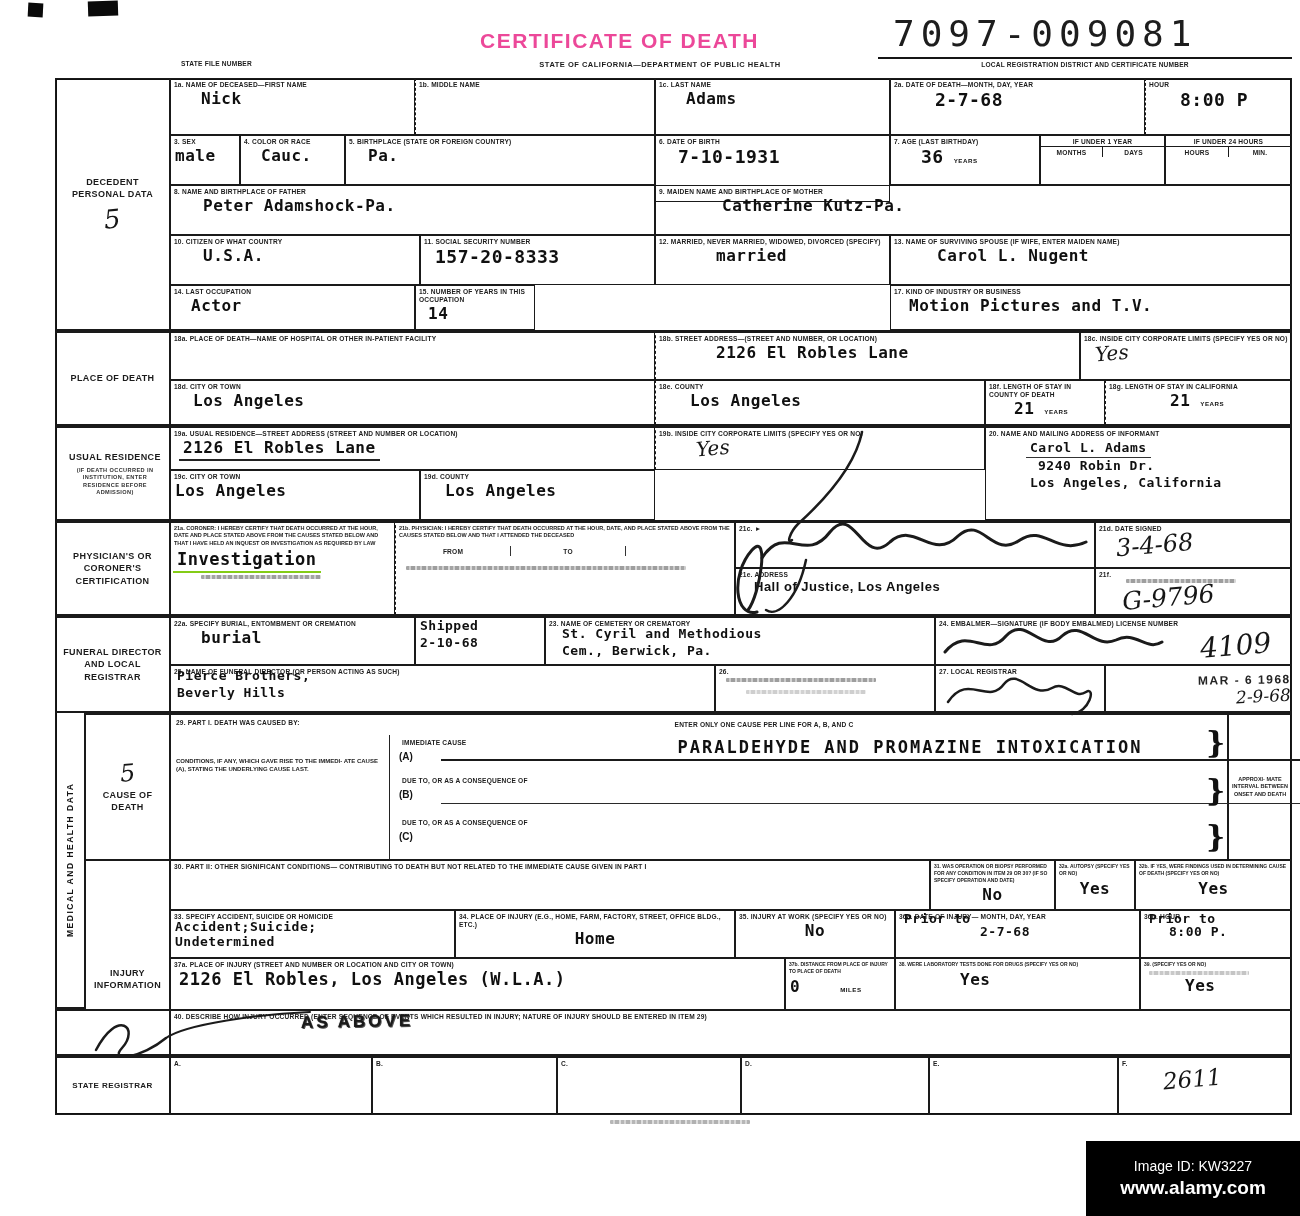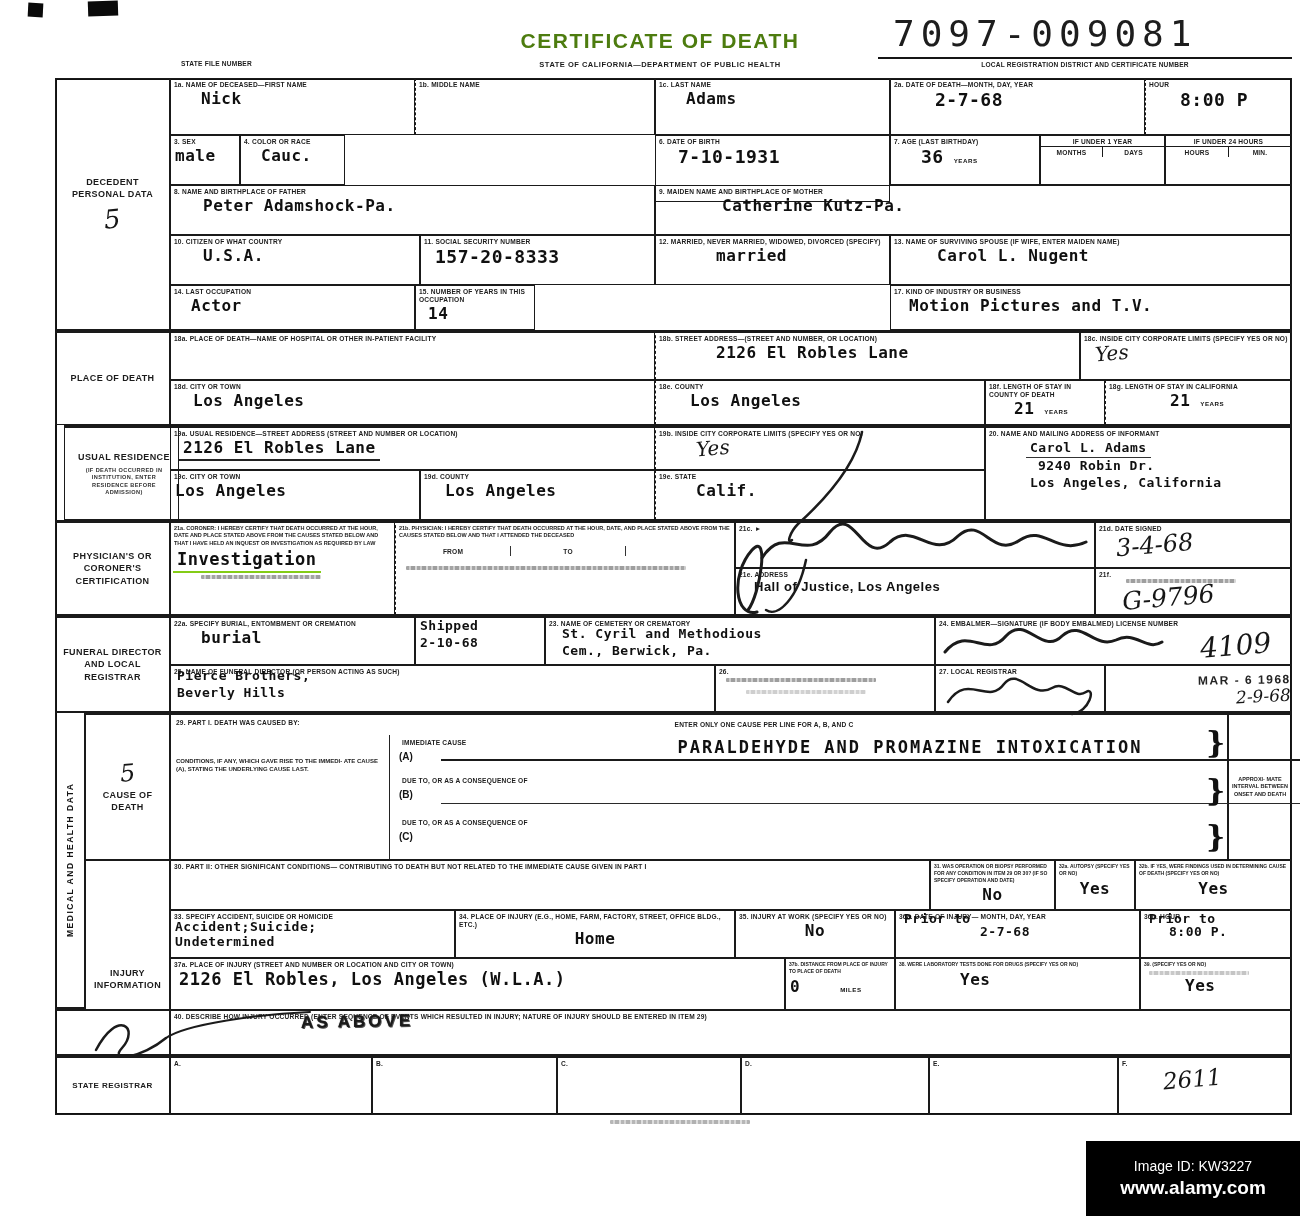--- a/index.html
+++ b/index.html
@@ -21,21 +21,21 @@
   .hand{font:italic 20px/1 "DejaVu Serif",serif;color:#161616;transform:rotate(-5deg);display:inline-block;}
   .hand2{font:italic 17px/1 "DejaVu Serif",serif;color:#161616;transform:rotate(-3deg);display:inline-block;}
   .stamp{font:bold 12px/1.2 "Liberation Sans",sans-serif;letter-spacing:1.5px;color:#242424;transform:rotate(-1deg);display:inline-block;}
   .stampbig{font:bold 17px/1 "Liberation Sans",sans-serif;letter-spacing:3px;color:#1a1a1a;transform:rotate(-1deg);
             text-shadow:0 0 1px #333,1px 1px 0 #555;display:inline-block;}
   .smudge{background:repeating-linear-gradient(90deg,#4a4a4a 0 3px,#9a9a9a 3px 5px,#3c3c3c 5px 9px,#b0b0b0 9px 11px);
           opacity:.5;height:4px;border-radius:1px;}
   .vertical{writing-mode:vertical-rl;transform:rotate(180deg);display:flex;align-items:center;justify-content:center;
             font:bold 8.5px "Liberation Sans",sans-serif;letter-spacing:1.5px;}
   .brace{position:absolute;font:bold 30px/1 "DejaVu Serif",serif;color:#111;}
-  .hdr-title{font:bold 21px/1 "Liberation Sans",sans-serif;letter-spacing:1.5px;text-align:center;color:#4d7c0f;}
+  .hdr-title{font:bold 21px/1 "Liberation Sans",sans-serif;letter-spacing:1.5px;text-align:left;color:#ec4899;}
   .hdr-sub{font:bold 7.5px/1 "Liberation Sans",sans-serif;letter-spacing:.5px;text-align:center;color:#1b1b1b;}
   .certno{font:400 36px/1 "DejaVu Sans Mono",monospace;letter-spacing:6px;color:#1d1d1d;}
   .alamy{position:absolute;left:1086px;top:1141px;width:214px;height:75px;background:#000;color:#fff;
          display:flex;flex-direction:column;align-items:center;justify-content:center;gap:3px;}
   .alamy .l1{font:400 14px "Liberation Sans",sans-serif;}
   .alamy .l2{font:bold 19px "Liberation Sans",sans-serif;}
   svg.overlay{position:absolute;left:0;top:0;pointer-events:none;}
   .ctr{text-align:center;}
 </style>
 </head>
@@ -56,21 +56,21 @@
 
   <div class="frame" style="left:55px;top:78px;width:1237px;height:1037px;"></div>
 
   <div class="cell side" style="left:55px;top:78px;width:115px;height:252px;">
     <span>DECEDENT PERSONAL DATA</span>
     <span class="hand" style="font-size:26px;margin-top:6px;">5</span>
   </div>
   <div class="cell side bt" style="left:55px;top:330px;width:115px;height:95px;">
     <span>PLACE OF DEATH</span>
   </div>
-  <div class="cell side bt" style="left:64px;top:425px;width:115px;height:95px;padding-left:8px;">
+  <div class="cell side bt" style="left:55px;top:425px;width:115px;height:95px;padding-left:8px;">
     <span>USUAL RESIDENCE</span>
     <span class="note">(IF DEATH OCCURRED IN INSTITUTION, ENTER RESIDENCE BEFORE ADMISSION)</span>
   </div>
   <div class="cell side bt" style="left:55px;top:520px;width:115px;height:95px;">
     <span>PHYSICIAN'S OR CORONER'S CERTIFICATION</span>
   </div>
   <div class="cell side bt" style="left:55px;top:615px;width:115px;height:97px;">
     <span>FUNERAL DIRECTOR AND LOCAL REGISTRAR</span>
   </div>
   <div class="cell vertical bt" style="left:55px;top:712px;width:30px;height:298px;">
@@ -108,20 +108,24 @@
     <div class="val" style="margin-left:30px;font-size:18px;">8:00 P</div>
   </div>
 
   <div class="cell" style="left:170px;top:135px;width:70px;height:50px;">
     <div class="lbl">3. SEX</div>
     <div class="val">male</div>
   </div>
   <div class="cell" style="left:240px;top:135px;width:105px;height:50px;">
     <div class="lbl">4. COLOR OR RACE</div>
     <div class="val" style="margin-left:16px;">Cauc.</div>
+  </div>
+  <div class="cell" style="left:345px;top:135px;width:310px;height:50px;">
+    <div class="lbl">5. BIRTHPLACE (STATE OR FOREIGN COUNTRY)</div>
+    <div class="val" style="margin-left:18px;">Pa.</div>
   </div>
   <div class="cell" style="left:655px;top:135px;width:235px;height:67px;">
     <div class="lbl">6. DATE OF BIRTH</div>
     <div class="val" style="margin-left:18px;font-size:18px;">7-10-1931</div>
   </div>
   <div class="cell" style="left:890px;top:135px;width:150px;height:50px;">
     <div class="lbl">7. AGE (LAST BIRTHDAY)</div>
     <div class="val" style="margin-left:26px;font-size:18px;">
       <span>36</span><span class="unit">YEARS</span>
     </div>
@@ -226,24 +230,20 @@
     <div class="val val2" style="margin-left:48px;">9240 Robin Dr.</div>
     <div class="val val2" style="margin-left:40px;">Los Angeles, California</div>
   </div>
   <div class="cell" style="left:170px;top:470px;width:250px;height:50px;">
     <div class="lbl">19c. CITY OR TOWN</div>
     <div class="val">Los Angeles</div>
   </div>
   <div class="cell" style="left:420px;top:470px;width:235px;height:50px;">
     <div class="lbl">19d. COUNTY</div>
     <div class="val" style="margin-left:20px;">Los Angeles</div>
-  </div>
-  <div class="cell dl" style="left:655px;top:470px;width:330px;height:50px;">
-    <div class="lbl">19e. STATE</div>
-    <div class="val" style="margin-left:36px;">Calif.</div>
   </div>
 
   <div class="cell bt" style="left:170px;top:520px;width:225px;height:95px;">
     <div class="tiny">21a. CORONER: I HEREBY CERTIFY THAT DEATH OCCURRED AT THE HOUR, DATE AND PLACE STATED ABOVE FROM THE CAUSES STATED BELOW AND THAT I HAVE HELD AN INQUEST OR INVESTIGATION AS REQUIRED BY LAW</div>
     <div class="val" style="margin-left:2px;font-size:17px;border-bottom:2px solid #84cc16;display:inline-block;">Investigation</div>
     <div class="smudge" style="width:120px;margin:2px 0 0 30px;"></div>
   </div>
   <div class="cell bt dl" style="left:395px;top:520px;width:340px;height:95px;">
     <div class="tiny">21b. PHYSICIAN: I HEREBY CERTIFY THAT DEATH OCCURRED AT THE HOUR, DATE, AND PLACE STATED ABOVE FROM THE CAUSES STATED BELOW AND THAT I ATTENDED THE DECEASED</div>
     <div style="display:flex;margin-top:4px;">

